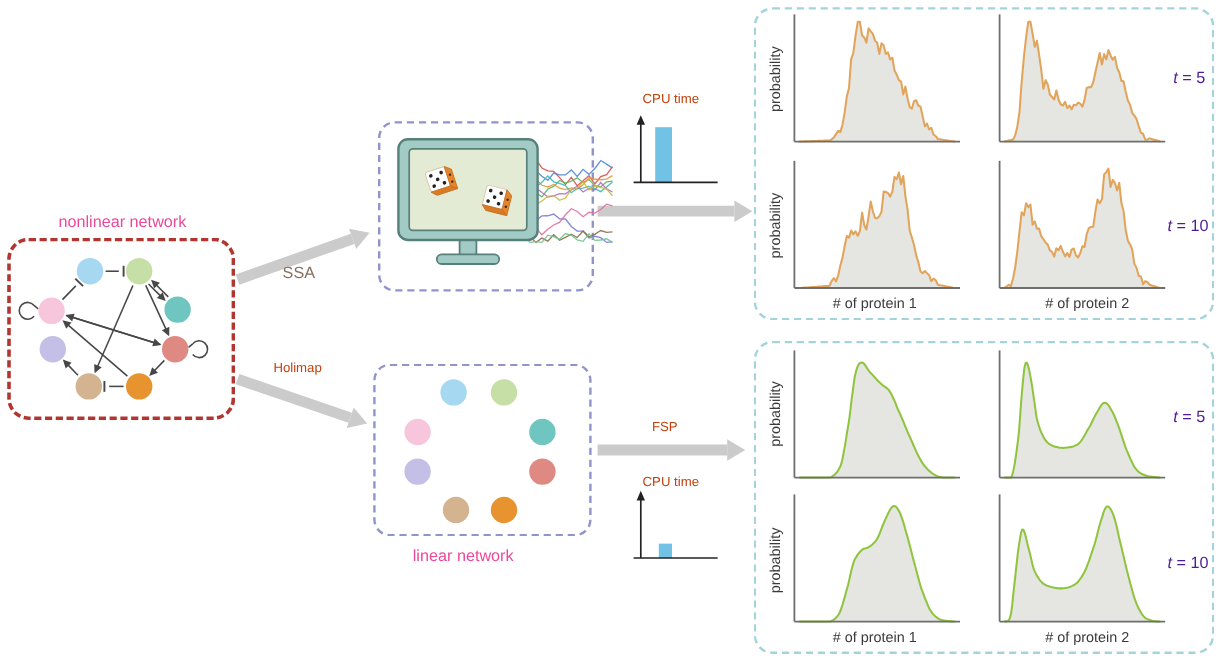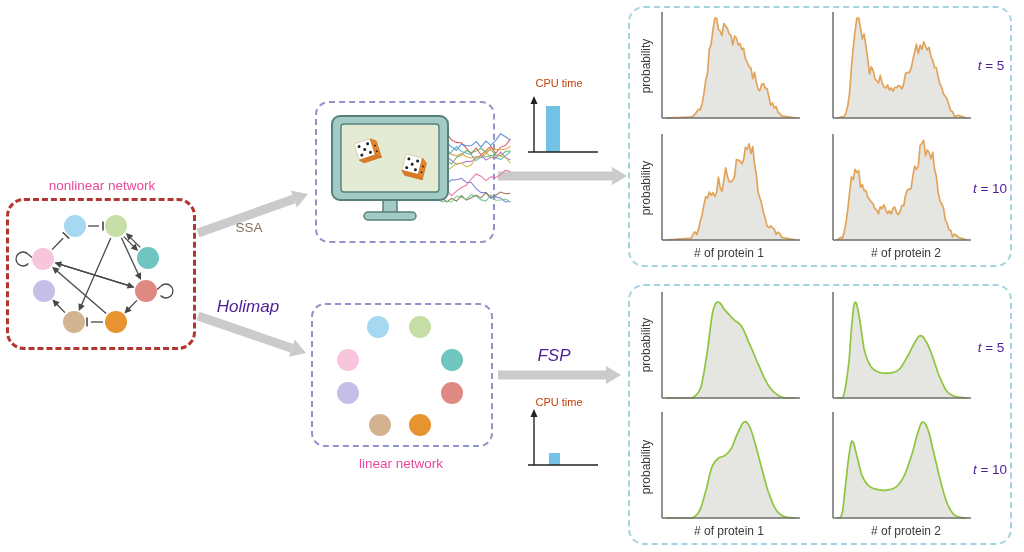--- a/index.html
+++ b/index.html
@@ -4,42 +4,42 @@
 <style>
   html,body{margin:0;padding:0;background:#fff;}
   .fig{position:relative;width:1024px;height:552px;background:#ffffff;
        font-family:"Liberation Sans",sans-serif;overflow:hidden;}
   .dash{position:absolute;box-sizing:border-box;}
   .box-red{border:3px dashed #b2362f;border-radius:18px;}
   .box-purple{border:2.4px dashed #9094cb;border-radius:14px;}
   .box-cyan{border:2.4px dashed #a3d4de;border-radius:16px;}
   .lbl{position:absolute;transform:translate(-50%,-50%);white-space:nowrap;z-index:5;}
   .brown{color:#ec4899;font-size:13.5px;}
-  .tan-lbl{color:#4c1d95;font-size:17px;font-style:italic;}
+  .tan-lbl{color:#c2410c;font-size:11px;}
   .ssa-lbl{color:#85705f;font-size:13.5px;}
   .dark{color:#c2410c;font-size:11px;}
   .axis-lbl{color:#3a3a3a;font-size:12px;}
   .rot{transform:translate(-50%,-50%) rotate(-90deg);}
   .tcol{color:#4c1d95;font-size:13.5px;}
   .tvar{font-style:italic;}
   svg{position:absolute;overflow:visible;}
 </style>
 </head>
 <body>
 
 <div class="fig">
 
   <div class="dash box-red" style="left:6px;top:198px;width:190px;height:152px;"></div>
   <div class="dash box-purple" style="left:315px;top:101px;width:180px;height:142px;"></div>
   <div class="dash box-purple" style="left:311px;top:303px;width:182px;height:144px;"></div>
   <div class="dash box-cyan" style="left:628px;top:6px;width:384px;height:261px;"></div>
   <div class="dash box-cyan" style="left:628px;top:284px;width:384px;height:261px;"></div>
 
   <div class="lbl brown" style="left:102px;top:185px;">nonlinear network</div>
-  <div class="lbl brown" style="left:401px;top:463px;text-align:right;">linear network</div>
+  <div class="lbl brown" style="left:386px;top:463px;text-align:right;">linear network</div>
   <div class="lbl ssa-lbl" style="left:249px;top:227px;">SSA</div>
   <div class="lbl tan-lbl" style="left:248px;top:307px;">Holimap</div>
   <div class="lbl tan-lbl" style="left:554px;top:356px;">FSP</div>
   <div class="lbl dark" style="left:559px;top:83px;">CPU time</div>
   <div class="lbl dark" style="left:559px;top:402px;">CPU time</div>
 
   <div class="lbl axis-lbl rot" style="left:646px;top:66px;">probability</div>
   <div class="lbl axis-lbl rot" style="left:646px;top:188px;">probability</div>
   <div class="lbl axis-lbl rot" style="left:646px;top:345px;">probability</div>
   <div class="lbl axis-lbl rot" style="left:646px;top:467px;">probability</div>

